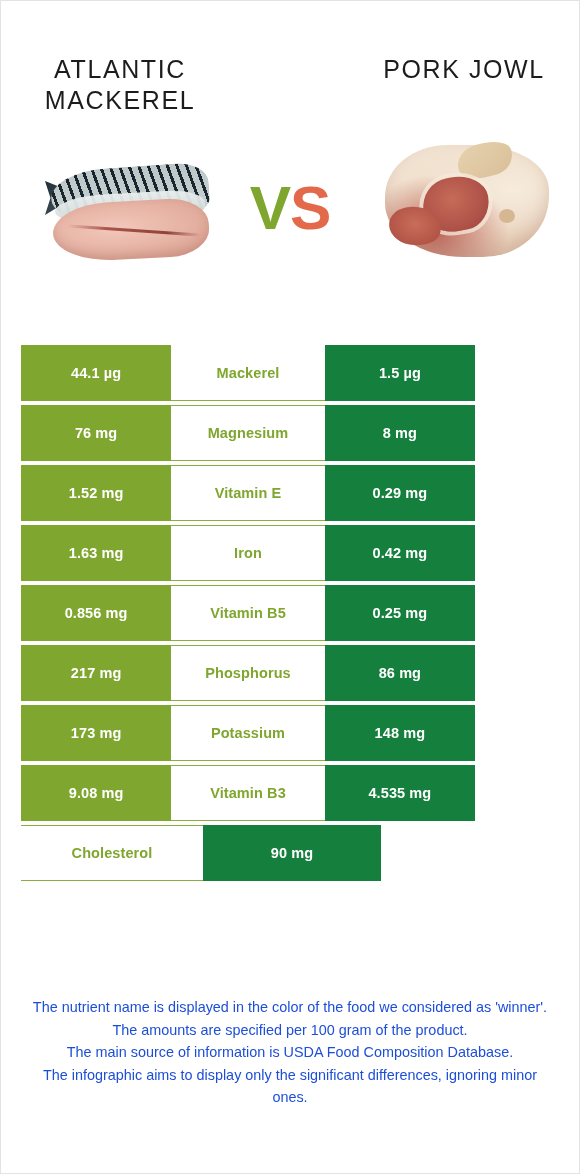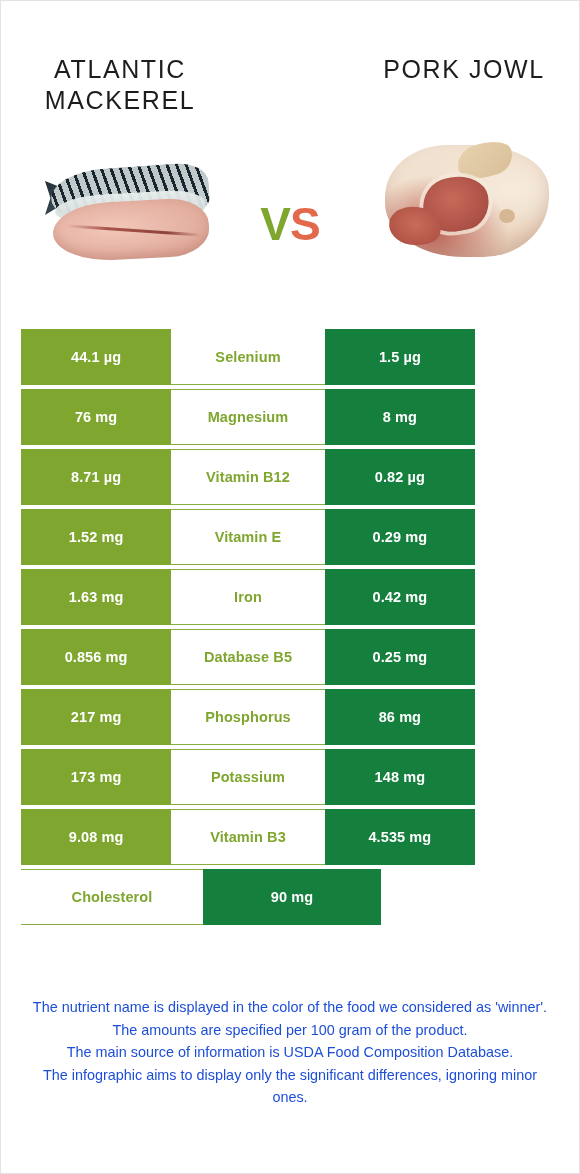--- a/index.html
+++ b/index.html
@@ -54,26 +54,25 @@
 
   
   .vs {
     position: absolute;
     left: 0;
     right: 0;
     top: 176px;
     text-align: center;
     font-family: "Liberation Sans", sans-serif;
     font-weight: 700;
-    font-size: 46px;
+    font-size: 62px;
     line-height: 62px;
     letter-spacing: -1px;
     z-index: 5;
     user-select: none;
-    margin-top: 16px;
   }
   .vs .v { color: #7FA62E; }
   .vs .s { color: #E2694A; }
 
   
   .food {
     position: absolute;
     overflow: hidden;
   }
   .food-left {
@@ -198,21 +197,21 @@
     width: 16px;
     height: 14px;
     background: #d5b794;
     border-radius: 50%;
   }
 
   
   .table {
     position: absolute;
     left: 20px;
-    top: 328px;
+    top: 344px;
     width: 454px;
   }
   .row {
     display: flex;
     align-items: stretch;
     height: 56px;
     margin-bottom: 4px;
   }
   .cell {
     display: flex;
@@ -287,46 +286,41 @@
       <div class="pj-meat"></div>
       <div class="pj-meat2"></div>
       <div class="pj-spot"></div>
     </div>
 
   </div>
 
   <div class="table" id="nutrient-table">
       <div class="row">
         <div class="cell cell-left">44.1 µg</div>
-        <div class="cell cell-mid">Selenium</div>
+        <div class="cell cell-mid">Mackerel</div>
         <div class="cell cell-right">1.5 µg</div>
       </div>
       <div class="row">
         <div class="cell cell-left">76 mg</div>
         <div class="cell cell-mid">Magnesium</div>
         <div class="cell cell-right">8 mg</div>
       </div>
       <div class="row">
-        <div class="cell cell-left">8.71 µg</div>
-        <div class="cell cell-mid">Vitamin B12</div>
-        <div class="cell cell-right">0.82 µg</div>
-      </div>
-      <div class="row">
         <div class="cell cell-left">1.52 mg</div>
         <div class="cell cell-mid">Vitamin E</div>
         <div class="cell cell-right">0.29 mg</div>
       </div>
       <div class="row">
         <div class="cell cell-left">1.63 mg</div>
         <div class="cell cell-mid">Iron</div>
         <div class="cell cell-right">0.42 mg</div>
       </div>
       <div class="row">
         <div class="cell cell-left">0.856 mg</div>
-        <div class="cell cell-mid">Database B5</div>
+        <div class="cell cell-mid">Vitamin B5</div>
         <div class="cell cell-right">0.25 mg</div>
       </div>
       <div class="row">
         <div class="cell cell-left">217 mg</div>
         <div class="cell cell-mid">Phosphorus</div>
         <div class="cell cell-right">86 mg</div>
       </div>
       <div class="row">
         <div class="cell cell-left">173 mg</div>
         <div class="cell cell-mid">Potassium</div>

